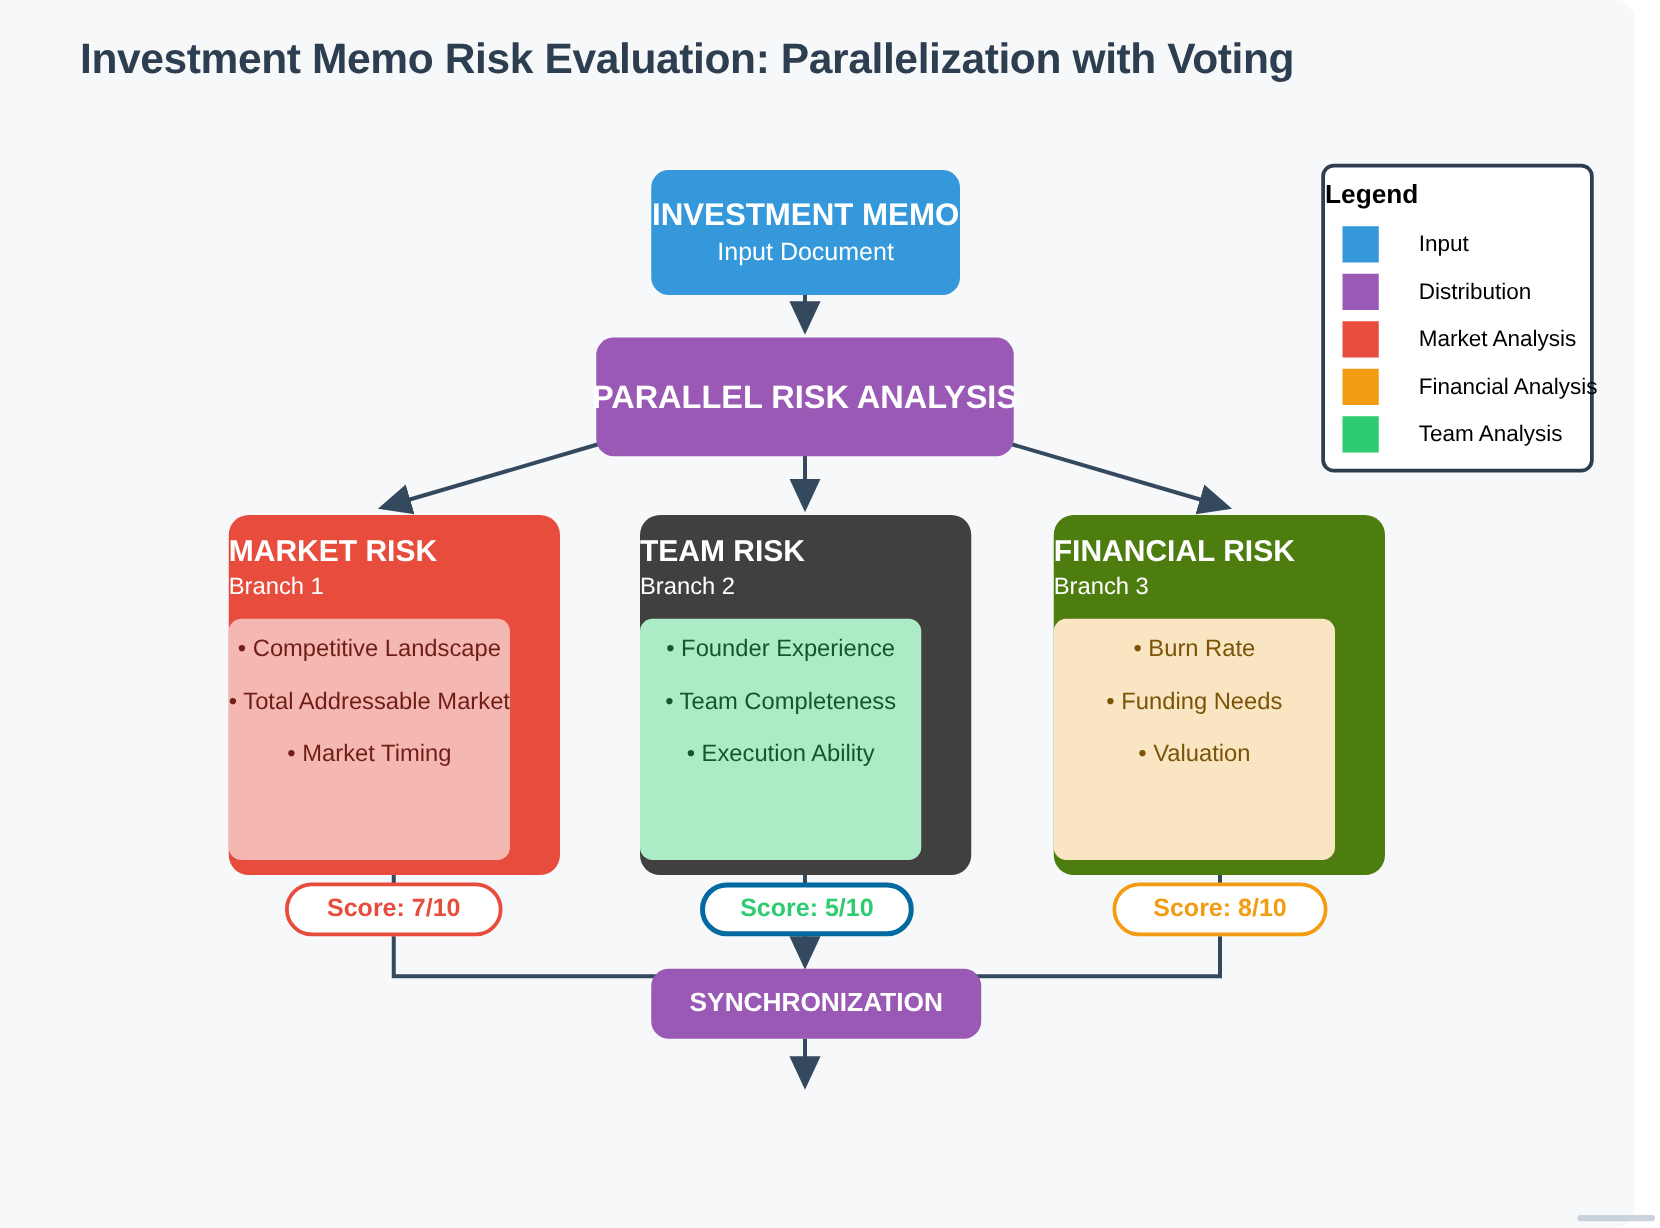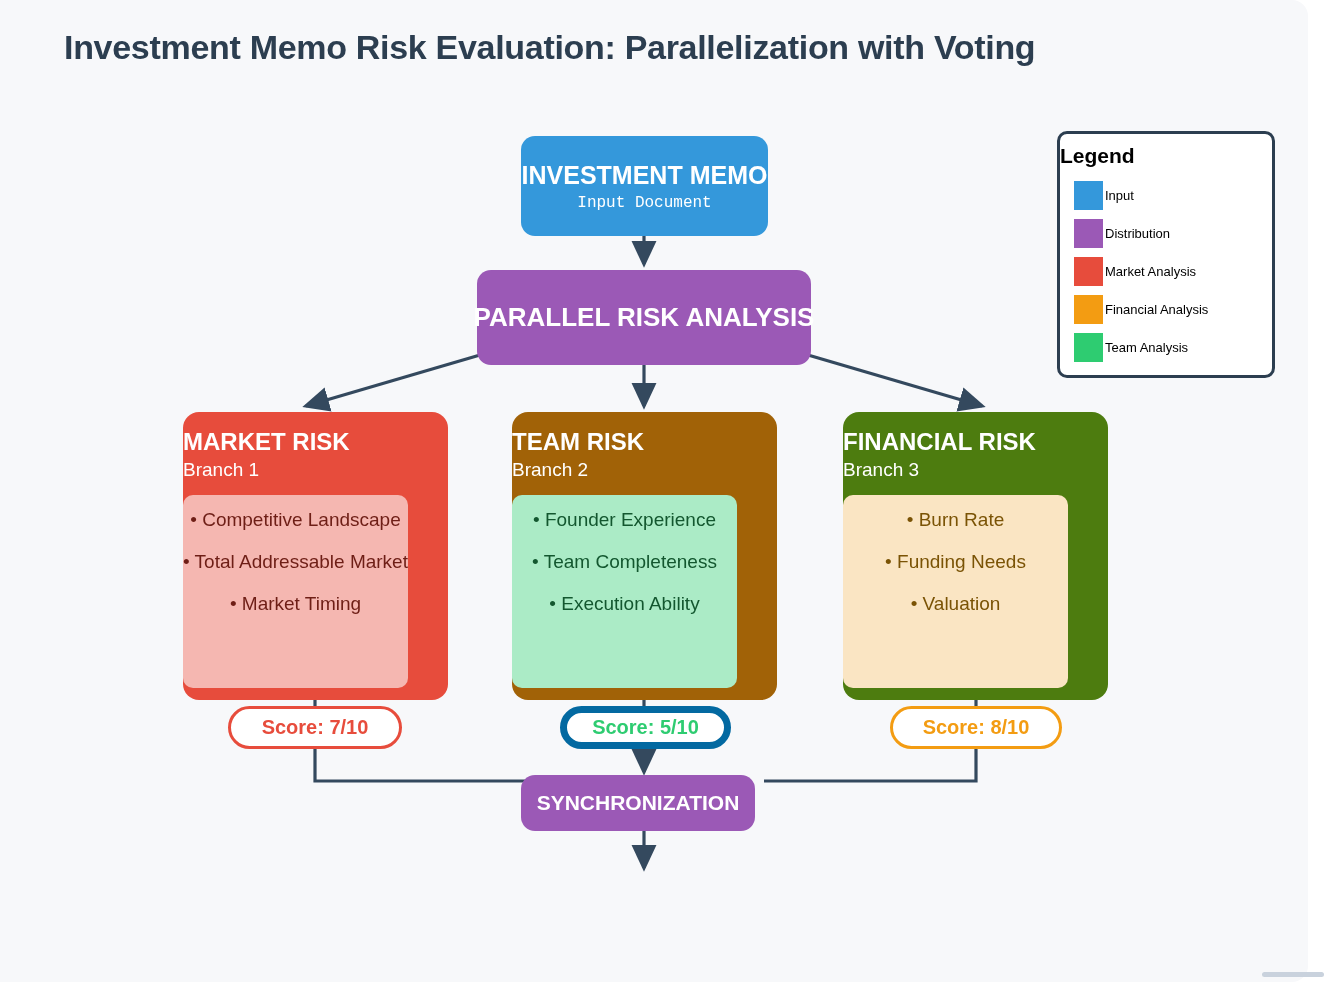--- a/index.html
+++ b/index.html
@@ -55,21 +55,21 @@
   }
 
   
   #n-input {
     left: 521px; top: 136px;
     width: 247px; height: 100px;
     background: #3498db;
     border-radius: 14px;
   }
   #n-input .ttl { font-size: 25px; }
-  #n-input .sub { font-size: 16px; margin-top: 4px; font-family: Liberation Mono, monospace; }
+  #n-input .sub { font-size: 20px; margin-top: 4px; }
 
   
   #n-dist {
     left: 477px; top: 270px;
     width: 334px; height: 95px;
     background: #9b59b6;
     border-radius: 14px;
   }
   #n-dist .ttl { font-size: 26px; }
 
@@ -100,21 +100,21 @@
     text-align: center;
     line-height: 1.15;
     margin-bottom: 20px;
     white-space: nowrap;
   }
 
   #b-market  { left: 183px; top: 412px; background: #e74c3c; }
   #b-market  .b-panel { background: #f5b7b1; }
   #b-market  .b-item  { color: #6e1e16; }
 
-  #b-team    { left: 512px; top: 412px; background: #a16207; }
+  #b-team    { left: 512px; top: 412px; background: #404040; }
   #b-team    .b-panel { background: #abebc6; }
   #b-team    .b-item  { color: #13572f; }
 
   #b-fin     { left: 843px; top: 412px; background: #4d7c0f; }
   #b-fin     .b-panel { background: #fae5c3; }
   #b-fin     .b-item  { color: #7a5305; }
 
   
   .score {
     position: absolute;
@@ -124,27 +124,27 @@
     align-items: center;
     justify-content: center;
     background: #ffffff;
     border-radius: 22px;
     font-size: 20px;
     font-weight: bold;
     white-space: nowrap;
     z-index: 3;
   }
   #s-market { left: 228px; top: 706px; width: 174px; border: 3px solid #e74c3c; color: #e74c3c; }
-  #s-team   { left: 560px; top: 706px; width: 171px; border: 7px solid #0369a1; color: #2ecc71; }
+  #s-team   { left: 560px; top: 706px; width: 171px; border: 4px solid #0369a1; color: #2ecc71; }
   #s-fin    { left: 890px; top: 706px; width: 172px; border: 3px solid #f39c12; color: #f39c12; }
 
   
   #n-sync {
     left: 521px; top: 775px;
-    width: 234px; height: 56px;
+    width: 264px; height: 56px;
     background: #9b59b6;
     border-radius: 14px;
     z-index: 3;
   }
   #n-sync .ttl { font-size: 21px; }
 
   
   #n-agg {
     left: 399px; top: 874px;
     width: 490px; height: 93px;
@@ -176,22 +176,22 @@
     display: flex;
     align-items: center;
     height: 38px;
     padding-left: 14px;
   }
   #legend .lg-sw {
     width: 29px; height: 29px;
     flex: none;
   }
   #legend .lg-lbl {
-    margin-left: 2px;
-    font-size: 13px;
+    margin-left: 32px;
+    font-size: 18px;
     color: #000000;
     white-space: nowrap;
   }
 
   
   #scroll-artifact {
     position: absolute;
     left: 1262px; top: 972px;
     width: 62px; height: 5px;
     background: #c9d2dd;

